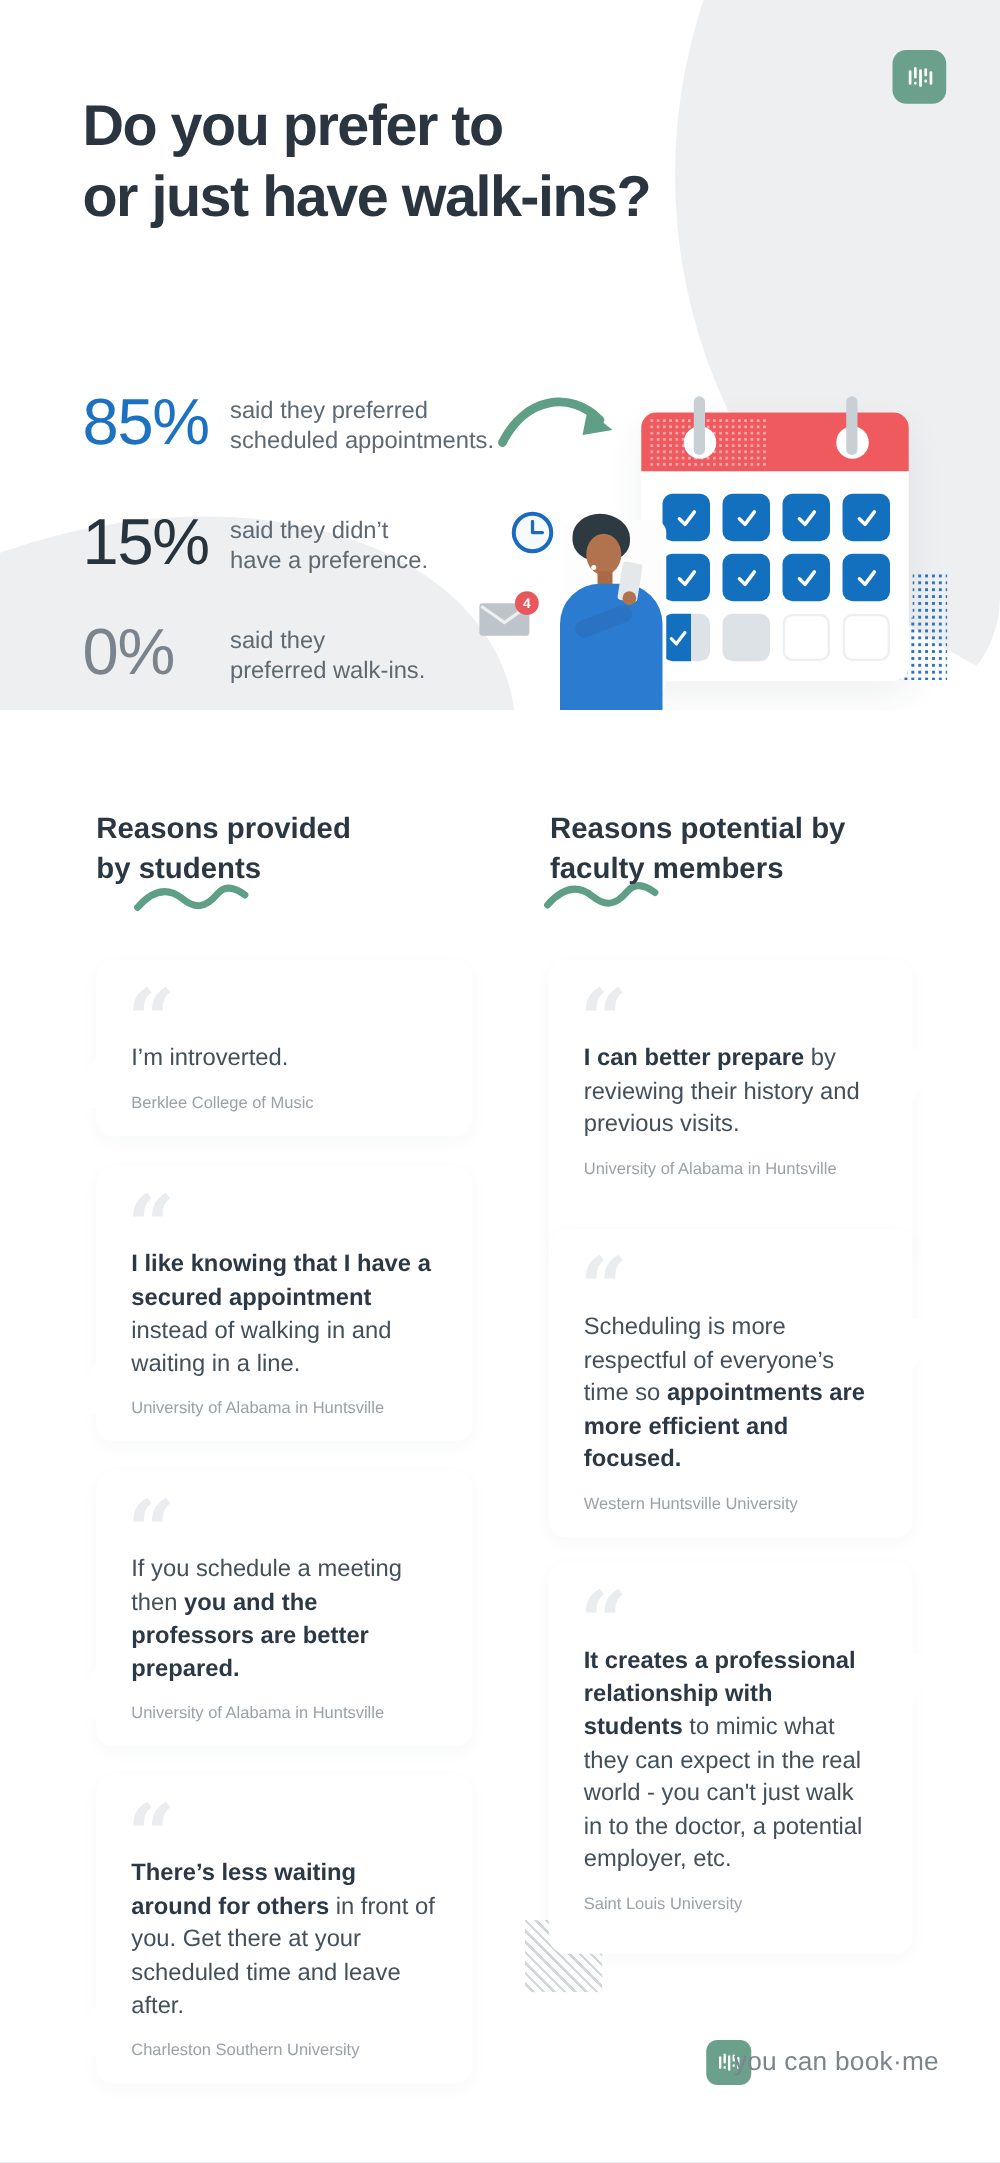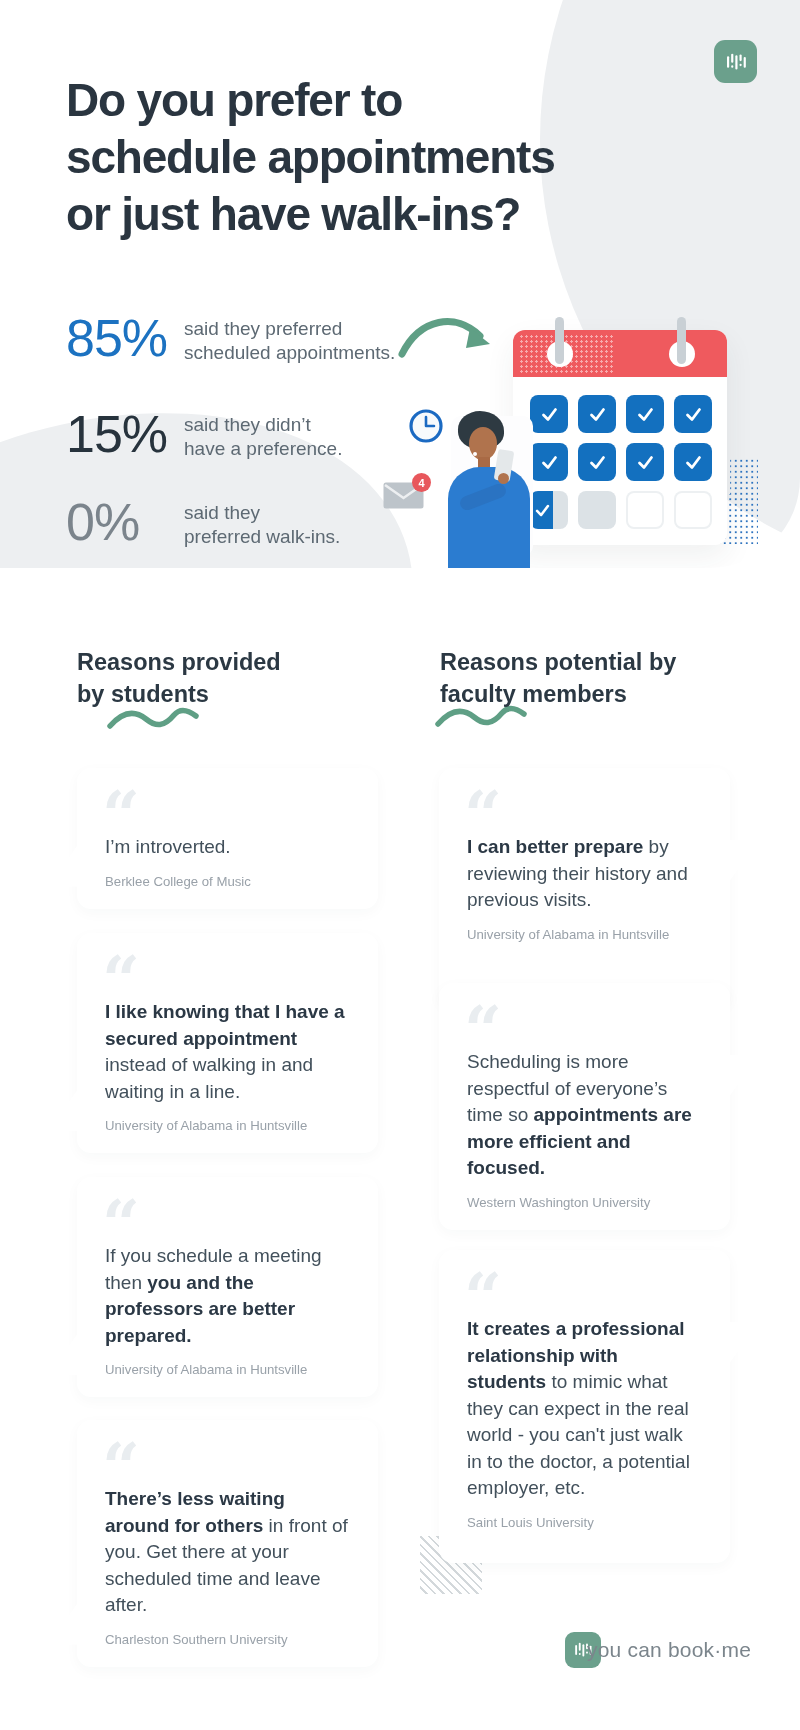--- a/index.html
+++ b/index.html
@@ -124,21 +124,20 @@
           <rect x="17.2" y="10" width="2.6" height="17" rx="1.3"></rect>
           <rect x="22.2" y="9" width="2.6" height="8" rx="1.3"></rect>
           <rect x="22.2" y="20" width="2.6" height="3" rx="1.3"></rect>
           <rect x="27.2" y="12" width="2.6" height="13" rx="1.3"></rect>
         </g>
       </svg>
     </div>
 
     <div id="title">
       <div>Do you prefer to</div>
-      <div>schedule appointments</div>
       <div>or just have walk-ins?</div>
     </div>
 
     <div class="stat-row" style="top:312px;">
       <div class="stat-value" style="color: rgb(28, 114, 193);">85%</div>
       <div class="stat-desc">
         <div>said they preferred</div>
         <div>scheduled appointments.</div>
       </div>
     </div>
@@ -287,21 +286,21 @@
   </div>
 
   <div class="quote-card tail-r" id="card-f1">
     <div class="qmark">“</div>
     <div class="quote-text"><span class="seg-bold">I can better prepare</span><span> by reviewing their history and previous visits.</span></div>
     <div class="attribution">University of Alabama in Huntsville</div>
   </div>
   <div class="quote-card tail-r" id="card-f2">
     <div class="qmark">“</div>
     <div class="quote-text"><span>Scheduling is more respectful of everyone’s time so </span><span class="seg-bold">appointments are more efficient and focused.</span></div>
-    <div class="attribution">Western Washington University</div>
+    <div class="attribution">Western Huntsville University</div>
   </div>
   <div class="quote-card tail-r" id="card-f3">
     <div class="qmark">“</div>
     <div class="quote-text"><span class="seg-bold">It creates a professional relationship with students</span><span> to mimic what they can expect in the real world - you can't just walk in to the doctor, a potential employer, etc.</span></div>
     <div class="attribution">Saint Louis University</div>
   </div>
 
   <div id="hatch"></div>
 
   <div class="brand-badge" id="footer-logo">

